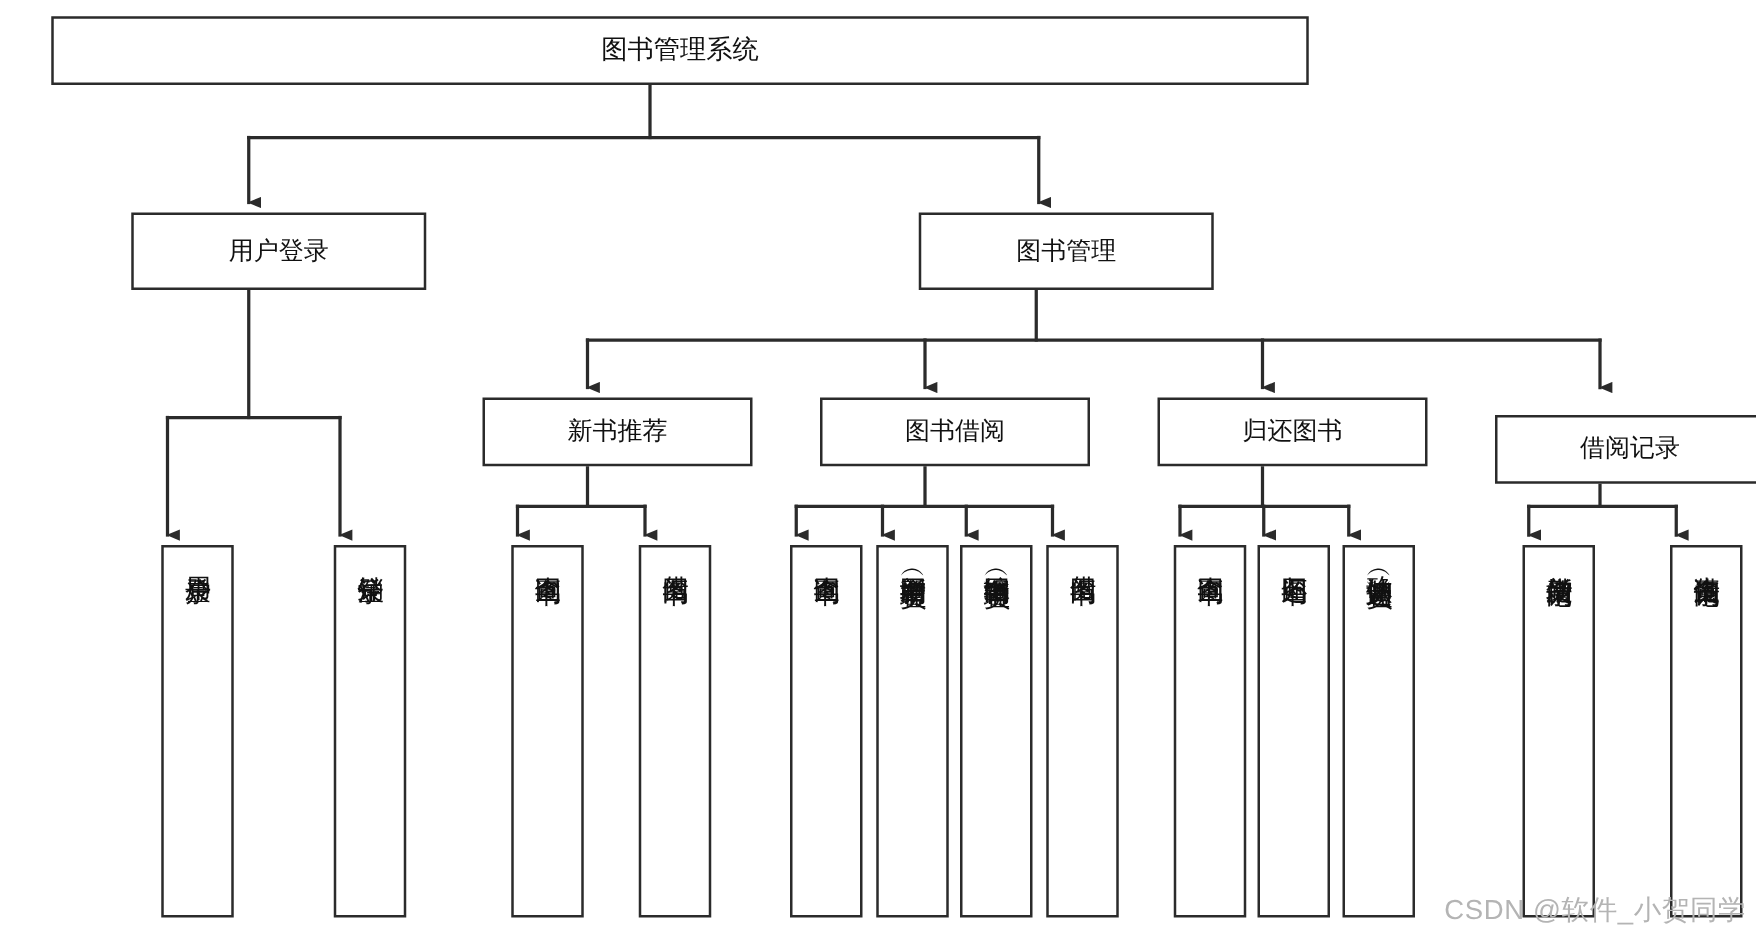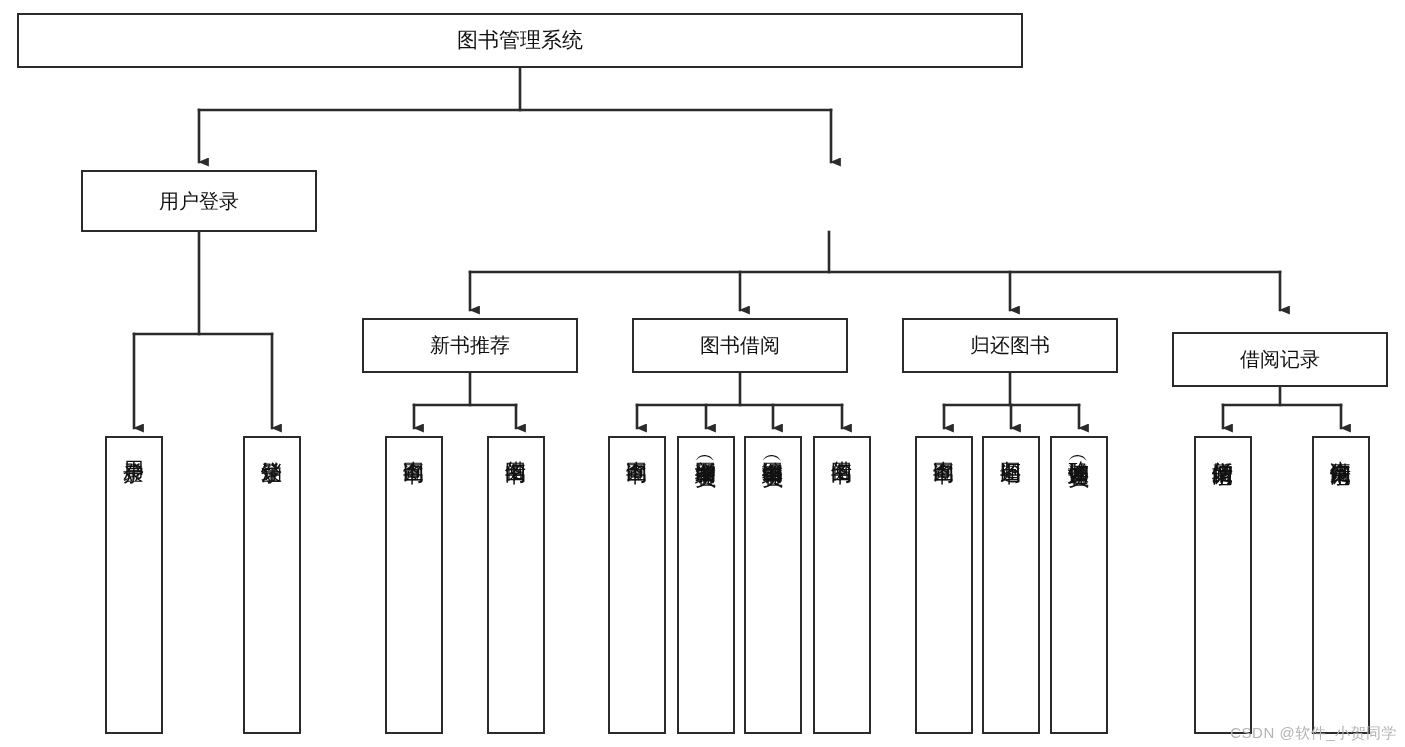--- a/index.html
+++ b/index.html
@@ -27,20 +27,21 @@
     position:absolute;
     box-sizing:border-box;
     background:#ffffff;
     border:2px solid #2b2b2b;
     color:#111111;
     display:flex;
     align-items:center;
     justify-content:center;
     text-align:center;
     line-height:1.25;
+    margin-left:24px;
   }
   .node.root{
     font-size:21px;
   }
   .node.lvl2{
     font-size:20px;
   }
   .node.lvl3{
     font-size:20px;
   }
@@ -57,21 +58,21 @@
     letter-spacing:1px;
     line-height:1;
     white-space:nowrap;
     display:block;
   }
   
   #watermark{
     position:absolute;
     right:8px;
     bottom:4px;
-    font-size:15px;
+    font-size:22px;
     color:#b4b4b4;
     letter-spacing:0.5px;
     white-space:nowrap;
     user-select:none;
   }
 </style>
 </head>
 <body>
 
 <div id="canvas" style="background: rgb(255, 255, 255);">
@@ -128,20 +129,23 @@
     </g>
   </svg>
 
   <div class="node root" style="left: 17px; top: 13px; width: 1006px; height: 55px; border-color: rgb(43, 43, 43); background: rgb(255, 255, 255); color: rgb(17, 17, 17);">
     <span>图书管理系统</span>
   </div>
 
   <div class="node lvl2" style="left: 81px; top: 170px; width: 236px; height: 62px; border-color: rgb(43, 43, 43); background: rgb(255, 255, 255); color: rgb(17, 17, 17);">
     <span>用户登录</span>
   </div>
+  <div class="node lvl2" style="left: 711px; top: 170px; width: 236px; height: 62px; border-color: rgb(43, 43, 43); background: rgb(255, 255, 255); color: rgb(17, 17, 17);">
+    <span>图书管理</span>
+  </div>
 
   <div class="node lvl3" style="left: 632px; top: 318px; width: 216px; height: 55px; border-color: rgb(43, 43, 43); background: rgb(255, 255, 255); color: rgb(17, 17, 17);">
     <span>图书借阅</span>
   </div>
   <div class="node lvl3" style="left: 362px; top: 318px; width: 216px; height: 55px; border-color: rgb(43, 43, 43); background: rgb(255, 255, 255); color: rgb(17, 17, 17);">
     <span>新书推荐</span>
   </div>
   <div class="node lvl3" style="left: 902px; top: 318px; width: 216px; height: 55px; border-color: rgb(43, 43, 43); background: rgb(255, 255, 255); color: rgb(17, 17, 17);">
     <span>归还图书</span>
   </div>

